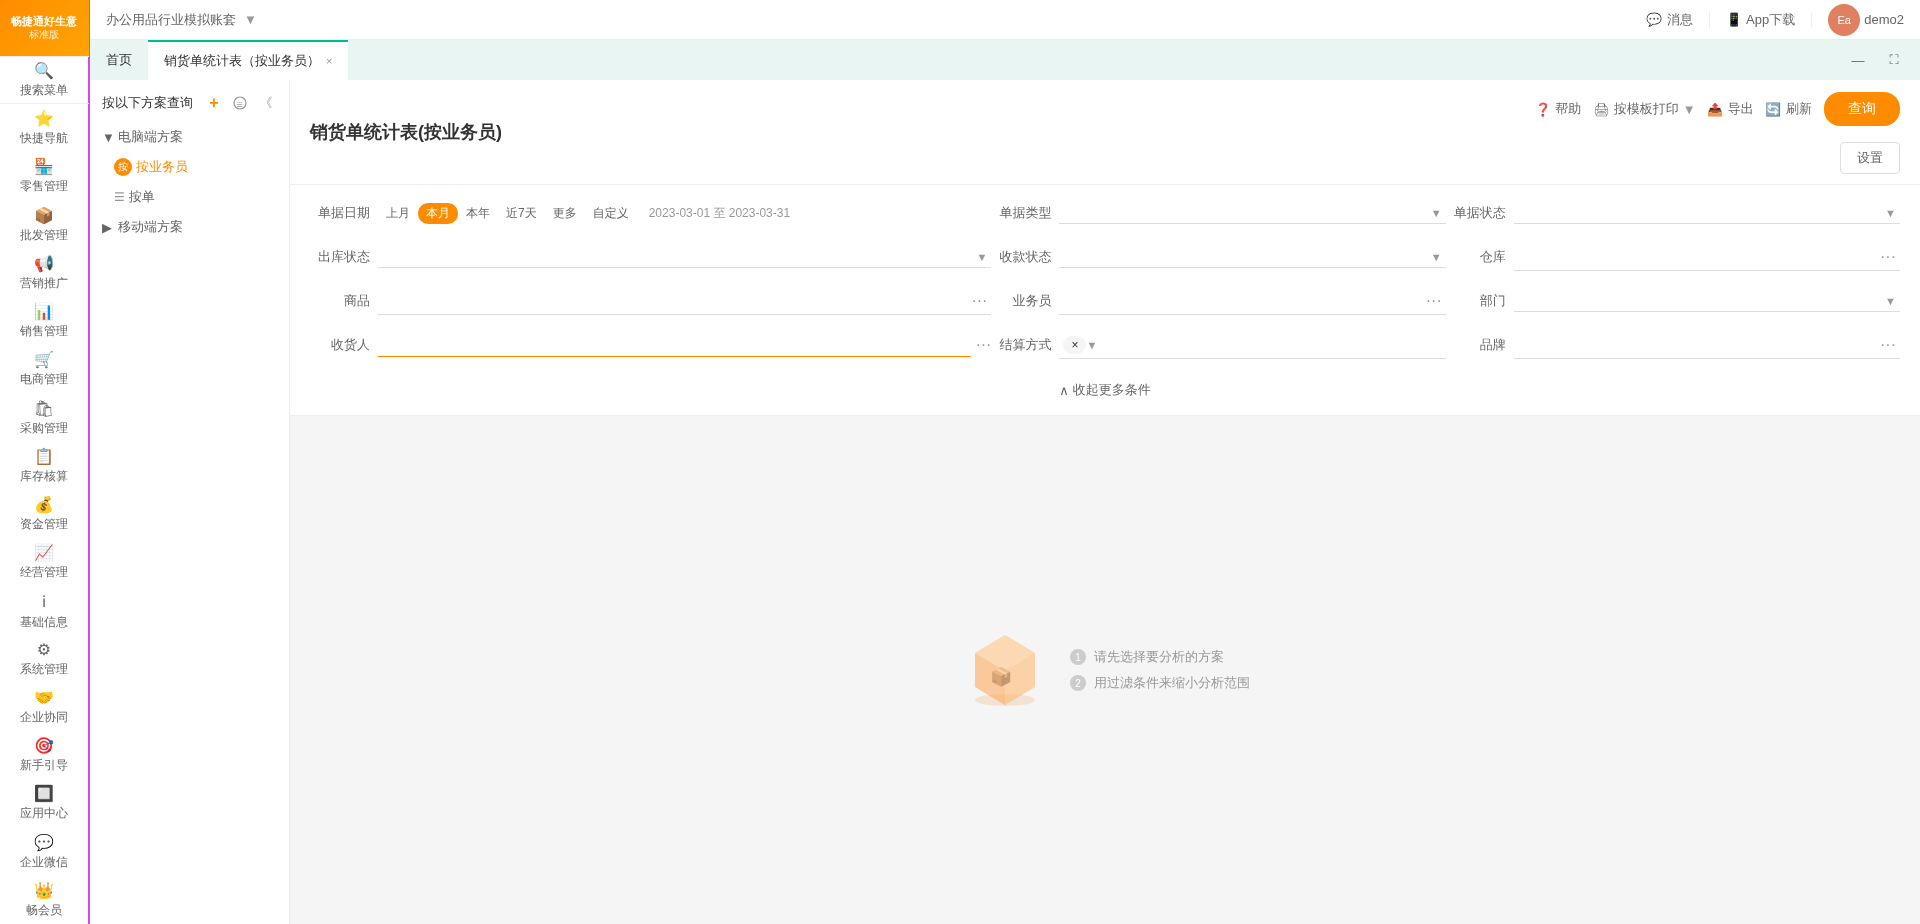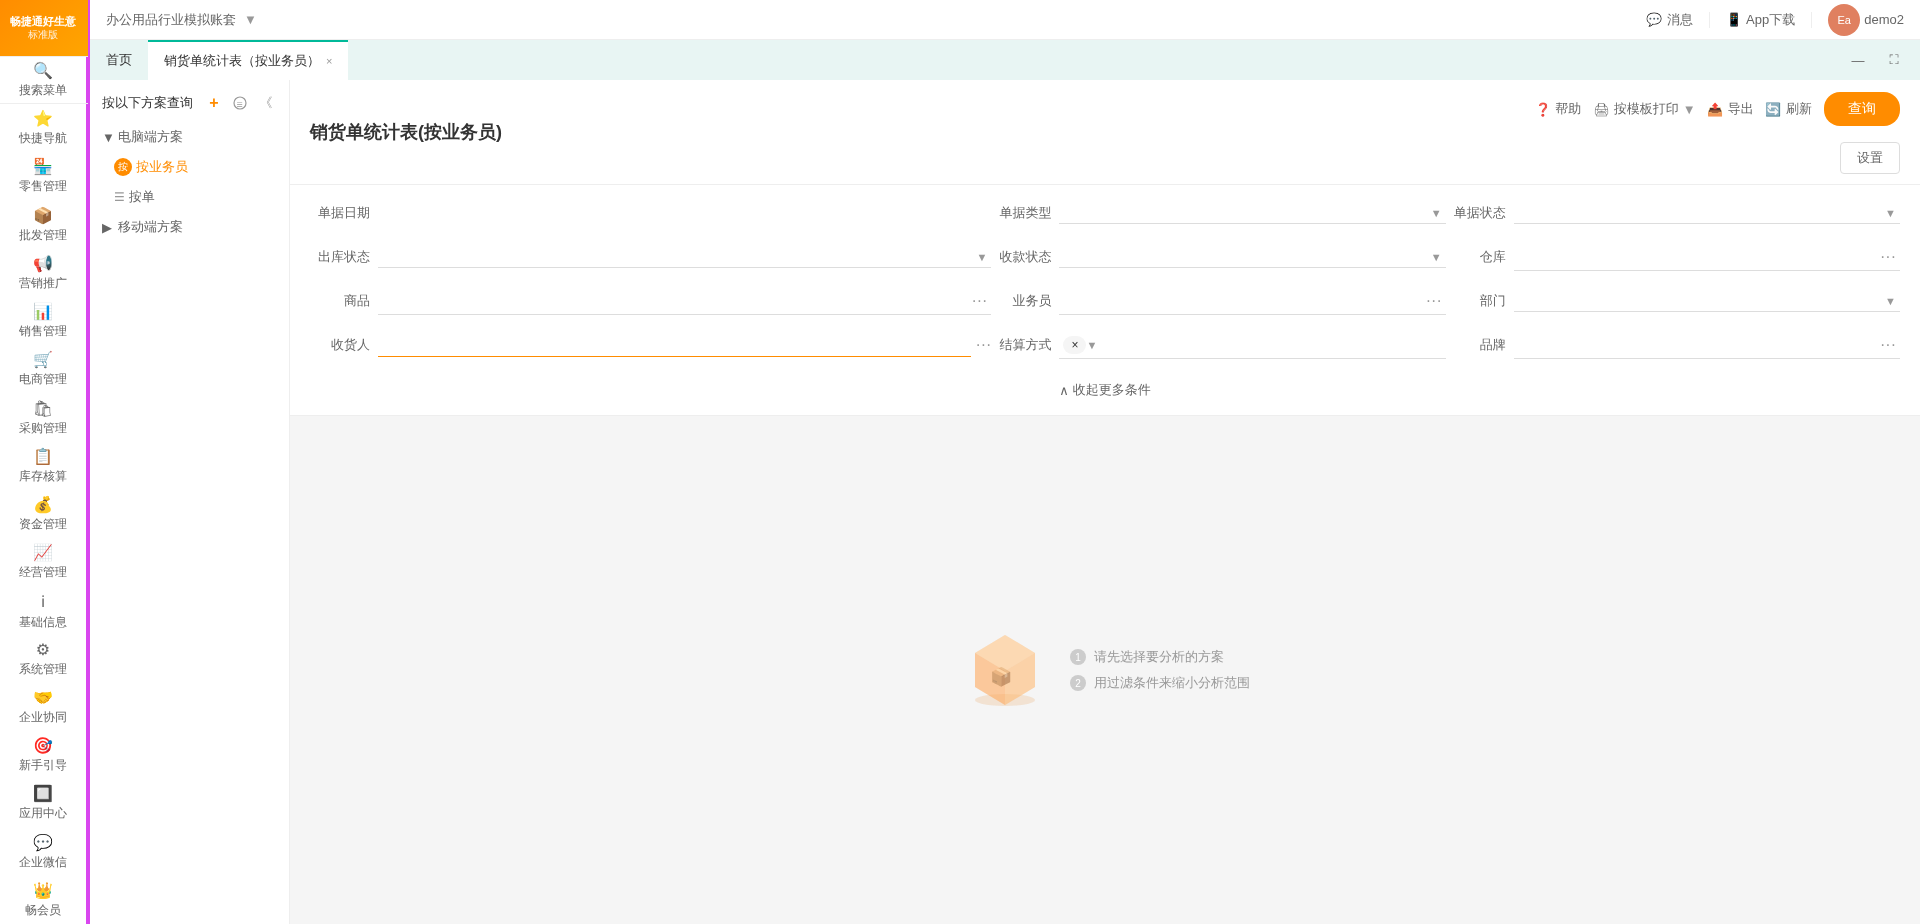--- a/index.html
+++ b/index.html
@@ -1,19 +1,19 @@
 <!DOCTYPE html>
 <html><head>
   <meta charset="utf-8">
   <style>
     * { box-sizing: border-box; margin: 0; padding: 0; font-family: 'Microsoft YaHei', Arial, sans-serif; }
     body { background: #f5f5f5; font-size: 13px; color: #333; width: 1920px; height: 924px; overflow: hidden; display: flex; }
 
     
-    .sidebar { width: 90px; background: #fff; display: flex; flex-direction: column; align-items: center; border-right: 4px solid #d946ef; height: 924px; flex-shrink: 0; }
+    .sidebar { width: 90px; background: #fff; display: flex; flex-direction: column; align-items: center; border-right: 2px solid #d946ef; height: 924px; flex-shrink: 0; }
     .sidebar-logo { width: 90px; height: 60px; background: linear-gradient(135deg, #ff8c00, #ffa500); display: flex; align-items: center; justify-content: center; flex-direction: column; cursor: pointer; }
     .sidebar-logo-text { color: white; font-size: 10px; line-height: 1.3; text-align: center; }
     .sidebar-item { width: 90px; height: 52px; display: flex; align-items: center; justify-content: center; flex-direction: column; cursor: pointer; color: #666; font-size: 12px; }
     .sidebar-item .icon { font-size: 16px; margin-bottom: 2px; }
     .sidebar-search { color: #666; border-top: 1px solid #eee; border-bottom: 1px solid #eee; }
 
     
     .main { flex: 1; display: flex; flex-direction: column; height: 924px; overflow: hidden; }
 
     
@@ -277,20 +277,31 @@
             <button class="settings-btn">设置</button>
           </div>
         </div>
       </div>
 
       <div class="filter-area">
 
         <div class="filter-row">
           <div class="filter-item" style="flex:1.5;">
             <span class="filter-label">单据日期</span>
+            <div class="date-filter">
+              <div class="date-filter-options">
+                <span class="date-option">上月</span>
+                <span class="date-option active">本月</span>
+                <span class="date-option">本年</span>
+                <span class="date-option">近7天</span>
+                <span class="date-option">更多</span>
+                <span class="date-option">自定义</span>
+              </div>
+              <span class="date-range">2023-03-01 至 2023-03-31</span>
+            </div>
           </div>
           <div class="filter-item" style="flex:1;">
             <span class="filter-label">单据类型</span>
             <div class="filter-select">
               <span class="filter-select-text"></span>
               <span class="filter-select-arrow">▼</span>
             </div>
           </div>
           <div class="filter-item" style="flex:1;">
             <span class="filter-label">单据状态</span>

